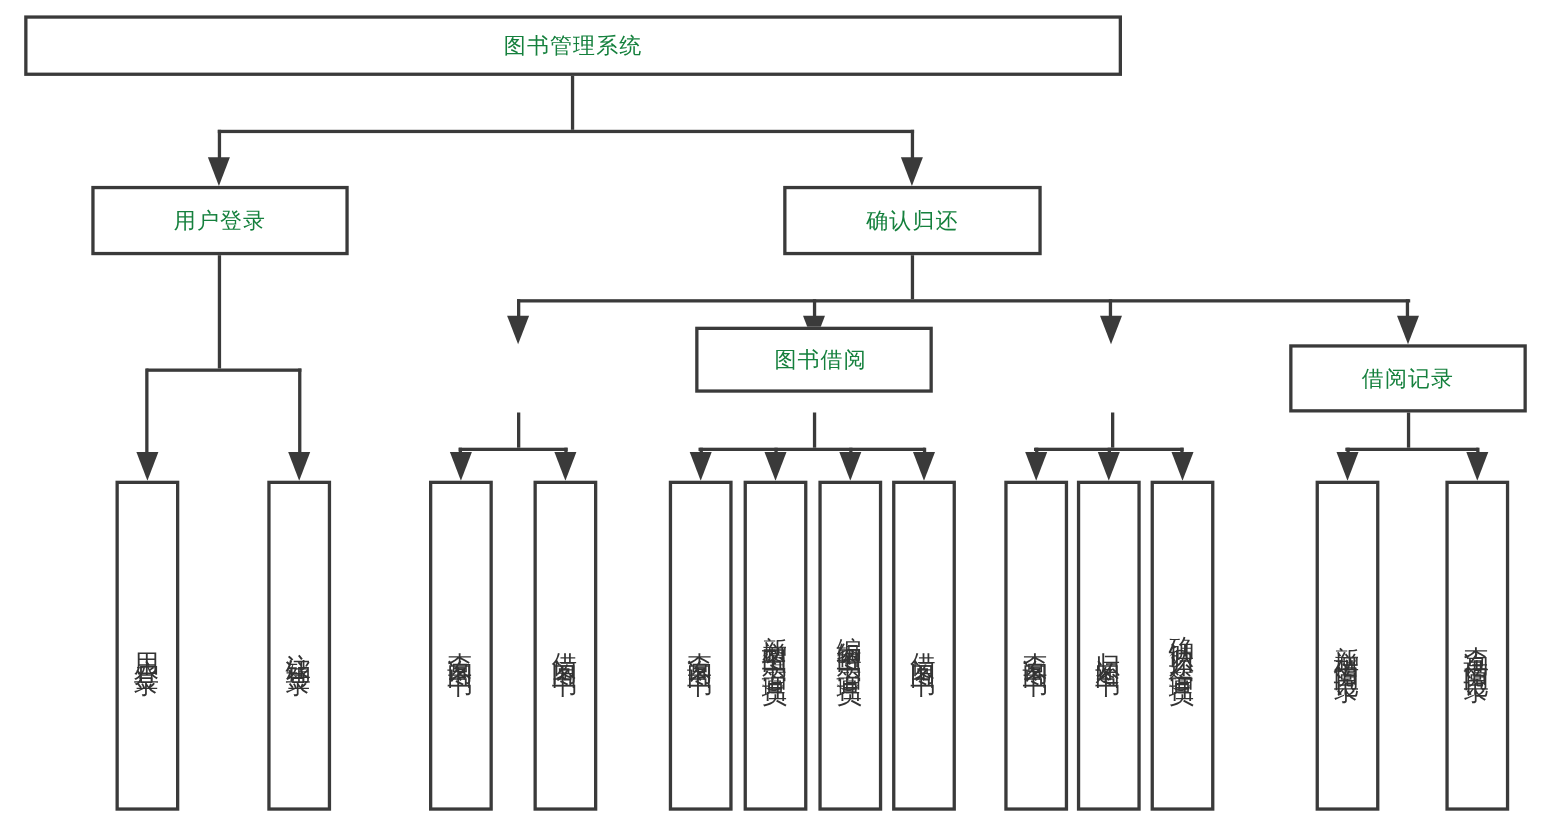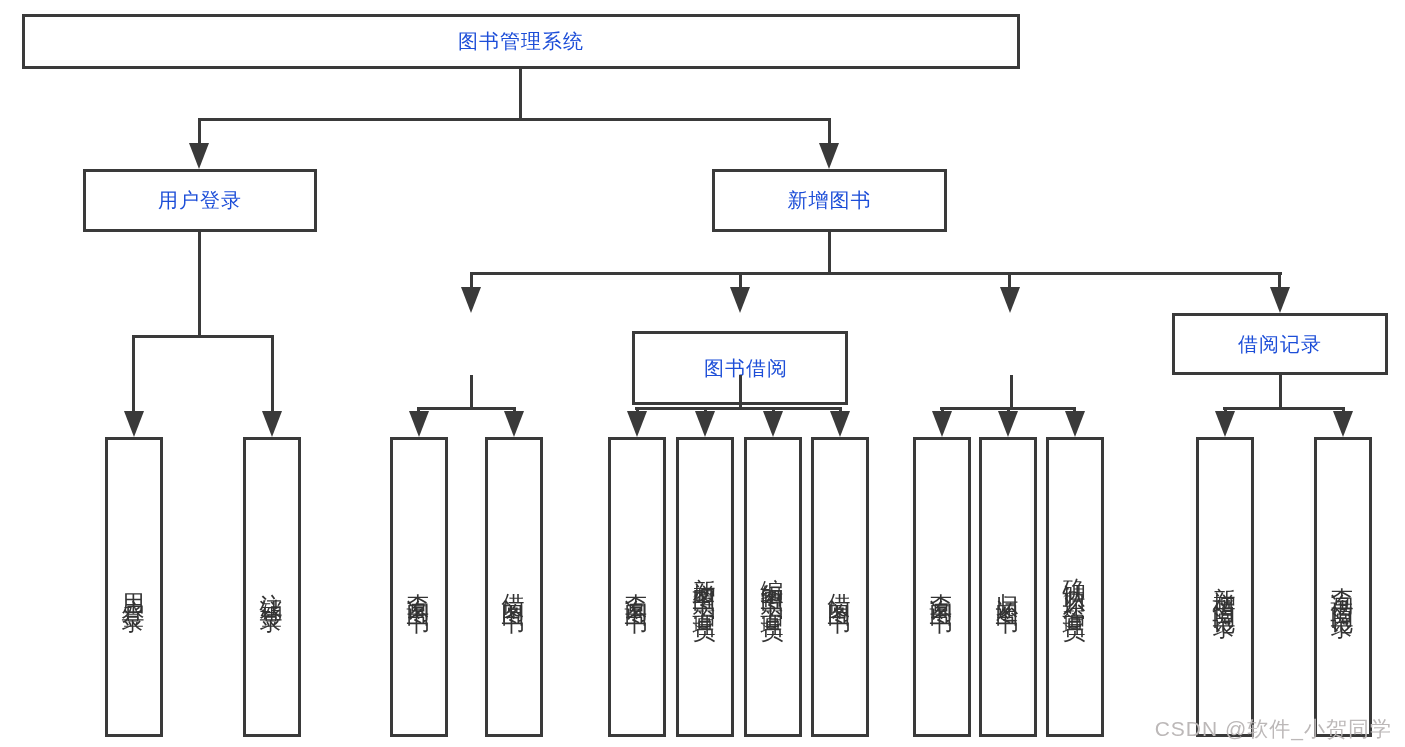--- a/index.html
+++ b/index.html
@@ -15,21 +15,21 @@
   .box {
     position: absolute;
     box-sizing: border-box;
     border: 3px solid #3a3a3a;
     background: #ffffff;
     display: flex;
     align-items: center;
     justify-content: center;
     font-size: 20px;
     letter-spacing: 1px;
-    color: #1d4ed8;
+    color: #15803d;
   }
   .vbox {
     position: absolute;
     box-sizing: border-box;
     border: 3px solid #3a3a3a;
     background: #ffffff;
     width: 58px;
     top: 437px;
     height: 300px;
     display: flex;
@@ -76,42 +76,42 @@
   <div class="hl" style="left:198px; top:118px; width:633px;"></div>
   <div class="vl" style="left:198px; top:118px; height:27px;"></div>
   <div class="arrow" style="left:189px; top:143px;"></div>
   <div class="vl" style="left:828px; top:118px; height:27px;"></div>
   <div class="arrow" style="left:819px; top:143px;"></div>
 
   <div class="box" style="left:83px; top:169px; width:234px; height:63px;">
     <span>用户登录</span>
   </div>
   <div class="box" style="left:712px; top:169px; width:235px; height:63px;">
-    <span>新增图书</span>
+    <span>确认归还</span>
   </div>
 
   <div class="vl" style="left:198px; top:232px; height:103px;"></div>
   <div class="hl" style="left:133px; top:335px; width:141px;"></div>
   <div class="vl" style="left:132px; top:335px; height:78px;"></div>
   <div class="arrow" style="left:124px; top:411px;"></div>
   <div class="vl" style="left:271px; top:335px; height:78px;"></div>
   <div class="arrow" style="left:262px; top:411px;"></div>
 
   <div class="vl" style="left:828px; top:232px; height:40px;"></div>
   <div class="hl" style="left:470px; top:272px; width:812px;"></div>
   <div class="vl" style="left:470px; top:272px; height:17px;"></div>
   <div class="arrow" style="left:461px; top:287px;"></div>
   <div class="vl" style="left:739px; top:272px; height:17px;"></div>
   <div class="arrow" style="left:730px; top:287px;"></div>
   <div class="vl" style="left:1008px; top:272px; height:17px;"></div>
   <div class="arrow" style="left:1000px; top:287px;"></div>
   <div class="vl" style="left:1278px; top:272px; height:17px;"></div>
   <div class="arrow" style="left:1270px; top:287px;"></div>
 
-  <div class="box" style="left:632px; top:331px; width:216px; height:74px;padding-left:12px;">
+  <div class="box" style="left:632px; top:297px; width:216px; height:60px;padding-left:12px;">
     <span>图书借阅</span>
   </div>
   <div class="box" style="left:1172px; top:313px; width:216px; height:62px;">
     <span>借阅记录</span>
   </div>
 
   <div class="vl" style="left:470px; top:375px; height:32px;"></div>
   <div class="hl" style="left:417px; top:407px; width:99px;"></div>
   <div class="vl" style="left:417px; top:407px; height:6px;"></div>
   <div class="arrow" style="left:409px; top:411px;"></div>
@@ -182,15 +182,14 @@
     <span>确认归还（管理员）</span>
   </div>
 
   <div class="vbox" style="left:1196px;">
     <span>新增借阅记录</span>
   </div>
   <div class="vbox" style="left:1314px;">
     <span>查询借阅记录</span>
   </div>
 
-  <div class="watermark">CSDN @软件_小贺同学</div>
 
 </div>
 
 </body></html>

